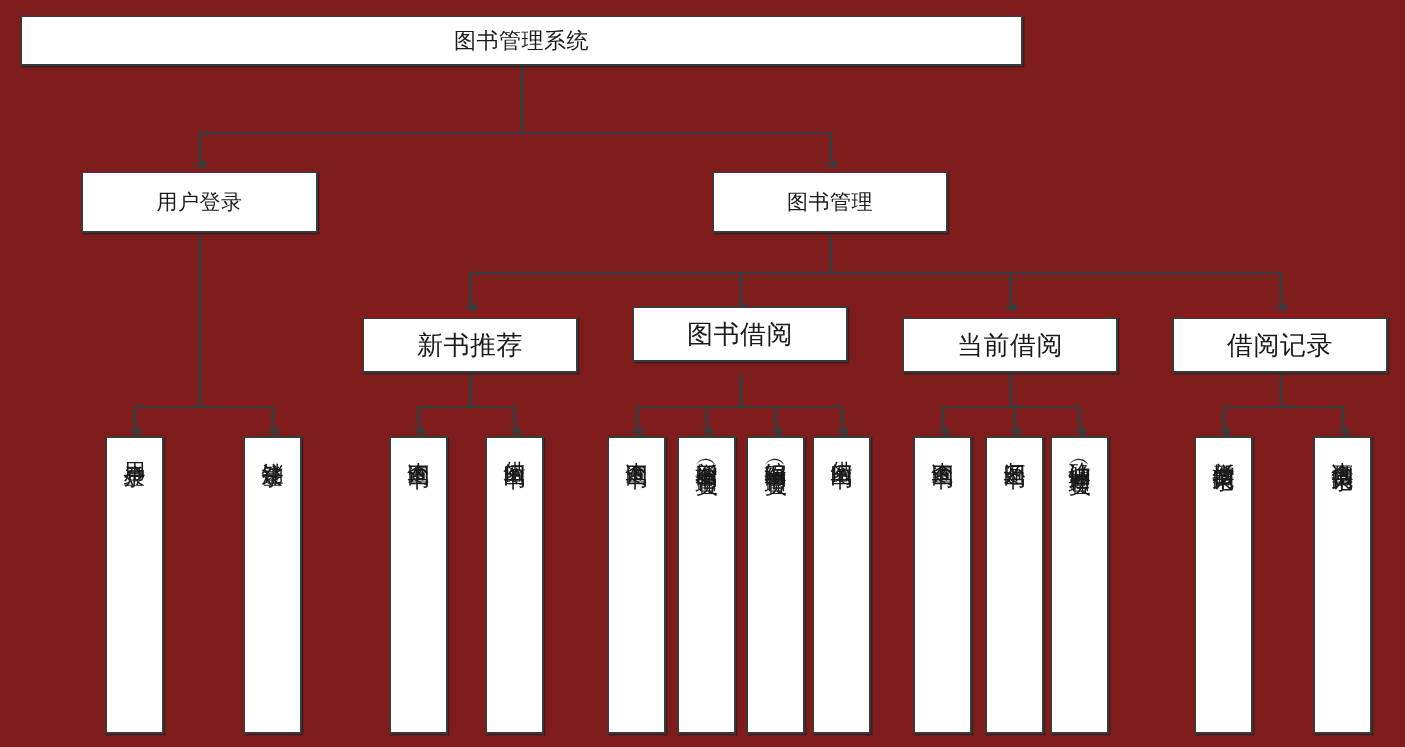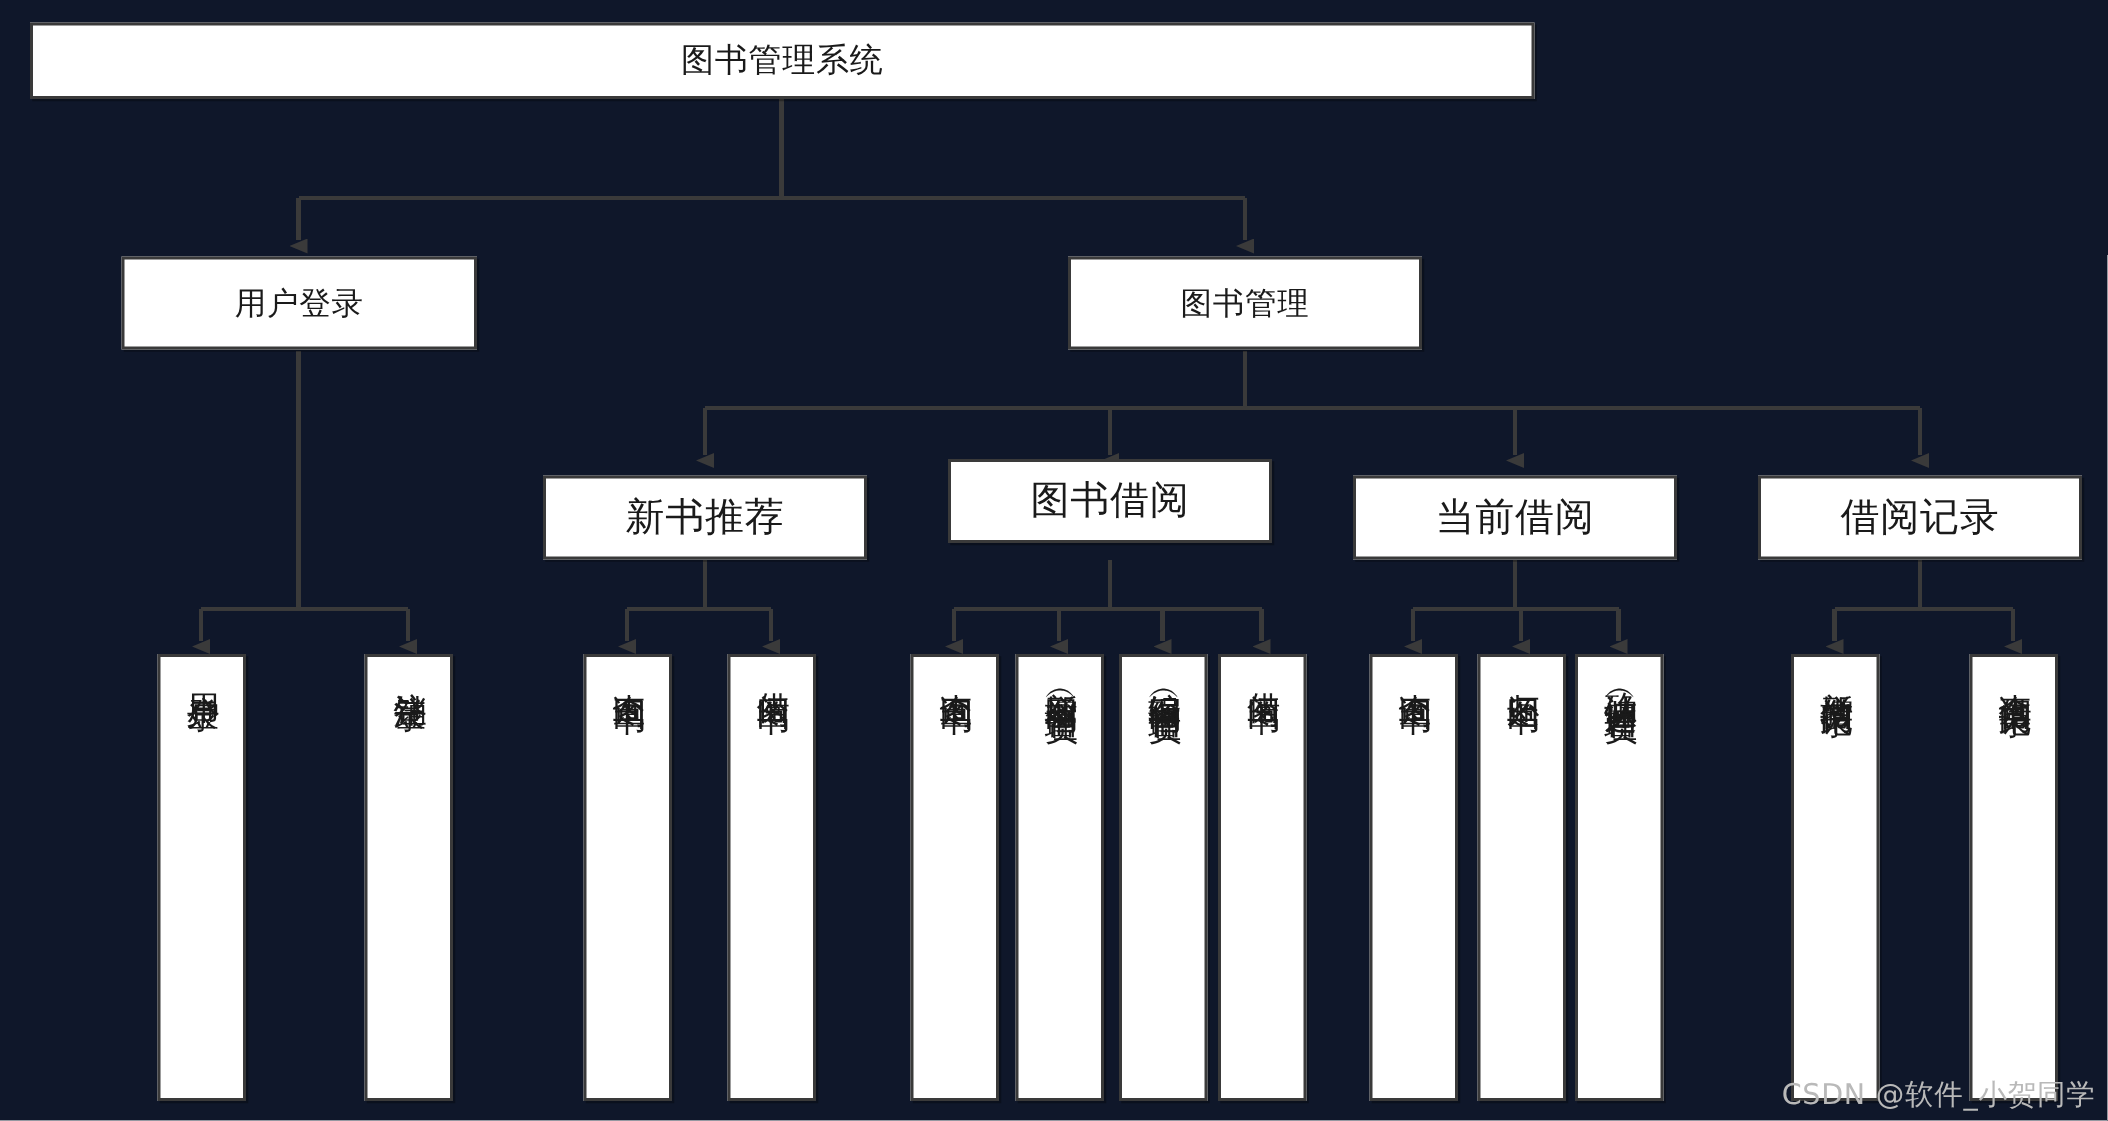--- a/index.html
+++ b/index.html
@@ -8,21 +8,21 @@
     padding: 0;
     background: #ffffff;
   }
   body {
     font-family: "DejaVu Sans", "Liberation Sans", sans-serif;
   }
   #diagram-root {
     position: relative;
     width: 1405px;
     height: 747px;
-    background: #0f172a;
+    background: #7f1d1d;
     overflow: hidden;
   }
   #diagram-svg {
     position: absolute;
     left: 0;
     top: 0;
     width: 1405px;
     height: 747px;
   }
   .node-box {
@@ -188,15 +188,14 @@
     <span class="node-label">确认归还（管理员）</span>
   </div>
 
   <div class="node-box node-leaf" style="left:1194px; top:436px; width:59px; height:298px;">
     <span class="node-label">新增借阅记录</span>
   </div>
   <div class="node-box node-leaf" style="left:1313px; top:436px; width:59px; height:298px;">
     <span class="node-label">查询借阅记录</span>
   </div>
 
-  <div id="watermark">CSDN @软件_小贺同学</div>
 
 </div>
 
 </body></html>

